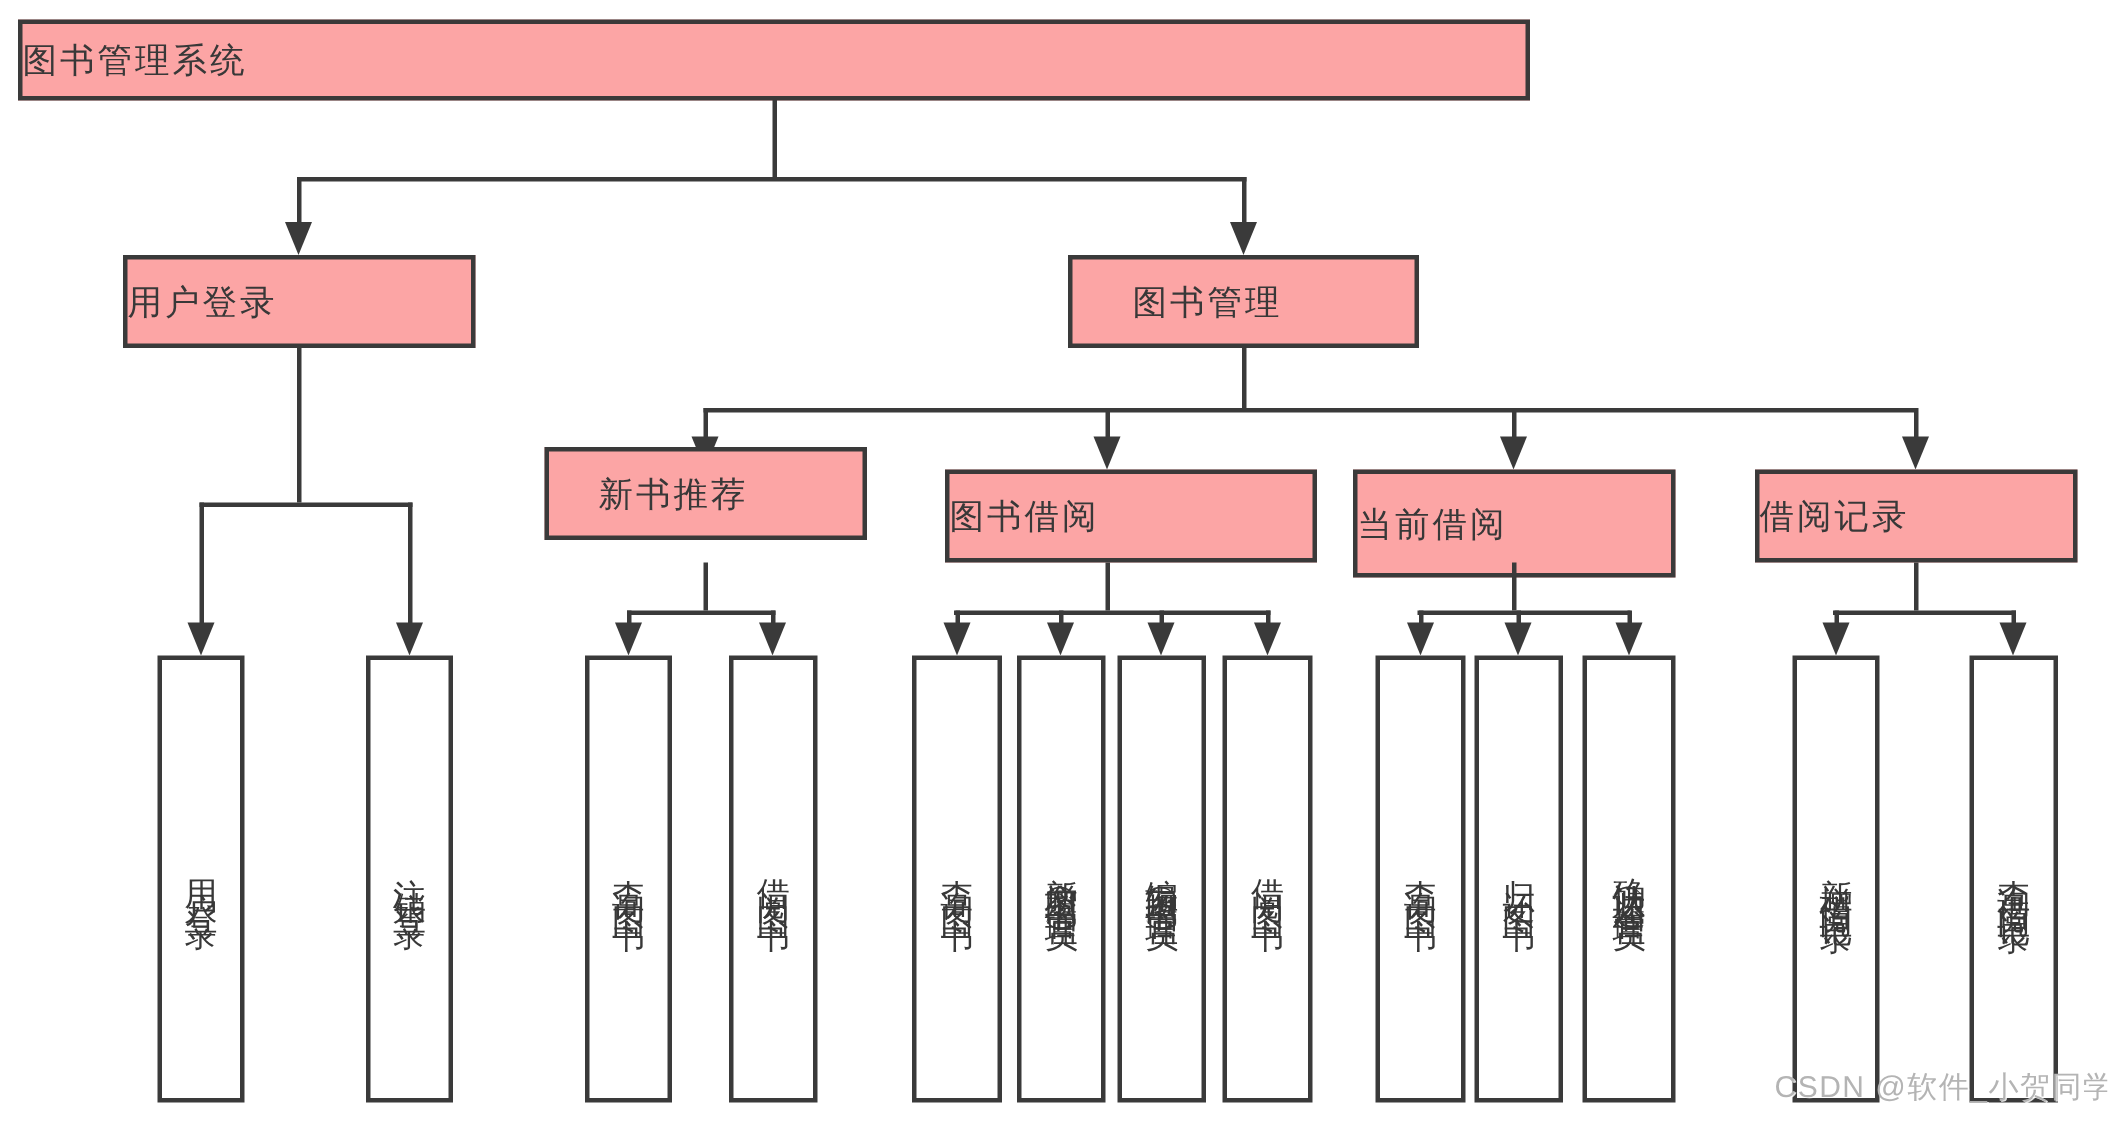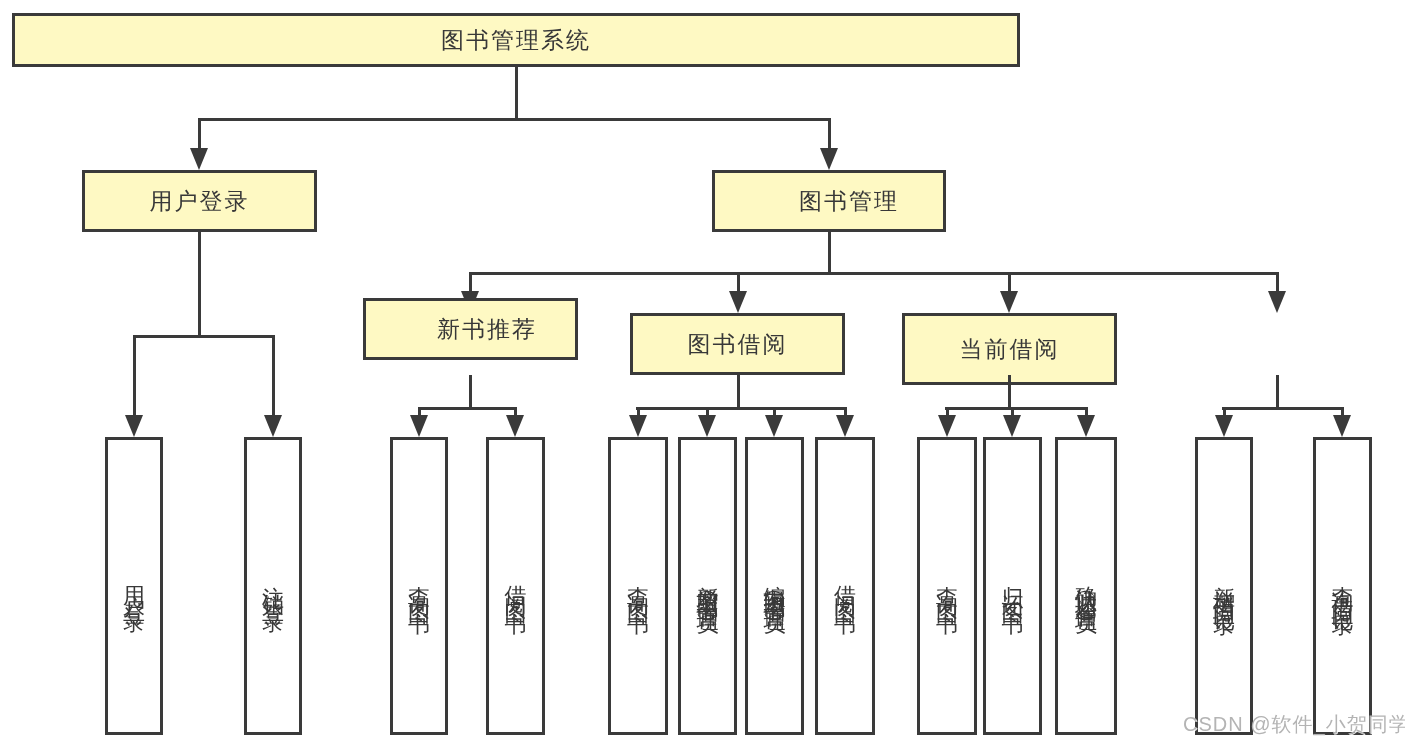--- a/index.html
+++ b/index.html
@@ -1,22 +1,22 @@
 <!DOCTYPE html>
 <html><head>
 <meta charset="utf-8">
 <style>
   html,body{margin:0;padding:0;background:#ffffff;}
   .canvas{
     position:relative;width:1405px;height:747px;background:#ffffff;
     font-family:"Liberation Sans",sans-serif;color:#383838;overflow:hidden;
   }
   .hbox{
-    position:absolute;box-sizing:border-box;border:3px solid #3a3a3a;background:#fef9c3;
-    display:flex;align-items:center;justify-content:center;
+    position:absolute;box-sizing:border-box;border:3px solid #3a3a3a;background:#fca5a5;
+    display:flex;align-items:center;justify-content:flex-start;
     font-size:23px;letter-spacing:2px;white-space:nowrap;
   }
   .vbox{
     position:absolute;box-sizing:border-box;border:3px solid #3a3a3a;background:#ffffff;
     display:flex;align-items:center;justify-content:center;
   }
   .vtext{
     writing-mode:vertical-rl;text-orientation:mixed;
     font-size:22px;line-height:1;letter-spacing:9px;white-space:nowrap;
   }
@@ -70,25 +70,28 @@
   <div class="lv" style="left:737px;top:272px;height:22px;"></div>
   <div class="arw" style="left:729px;top:291px;"></div>
   <div class="lv" style="left:1008px;top:272px;height:22px;"></div>
   <div class="arw" style="left:1000px;top:291px;"></div>
   <div class="lv" style="left:1276px;top:272px;height:22px;"></div>
   <div class="arw" style="left:1268px;top:291px;"></div>
 
   <div class="hbox" style="left:363px;top:298px;width:215px;height:62px;padding-left:33px;">
     <span>新书推荐</span>
   </div>
-  <div class="hbox" style="left:630px;top:313px;width:215px;height:62px;">
+  <div class="hbox" style="left:630px;top:313px;width:248px;height:62px;">
     <span>图书借阅</span>
   </div>
   <div class="hbox" style="left:902px;top:313px;width:215px;height:72px;">
     <span>当前借阅</span>
+  </div>
+  <div class="hbox" style="left:1170px;top:313px;width:215px;height:62px;">
+    <span>借阅记录</span>
   </div>
 
   <div class="lv" style="left:469px;top:375px;height:32px;"></div>
   <div class="lh" style="left:418px;top:407px;width:99px;"></div>
   <div class="lv" style="left:418px;top:407px;height:12px;"></div>
   <div class="arw" style="left:410px;top:415px;"></div>
   <div class="lv" style="left:514px;top:407px;height:12px;"></div>
   <div class="arw" style="left:506px;top:415px;"></div>
 
   <div class="lv" style="left:737px;top:375px;height:32px;"></div>

